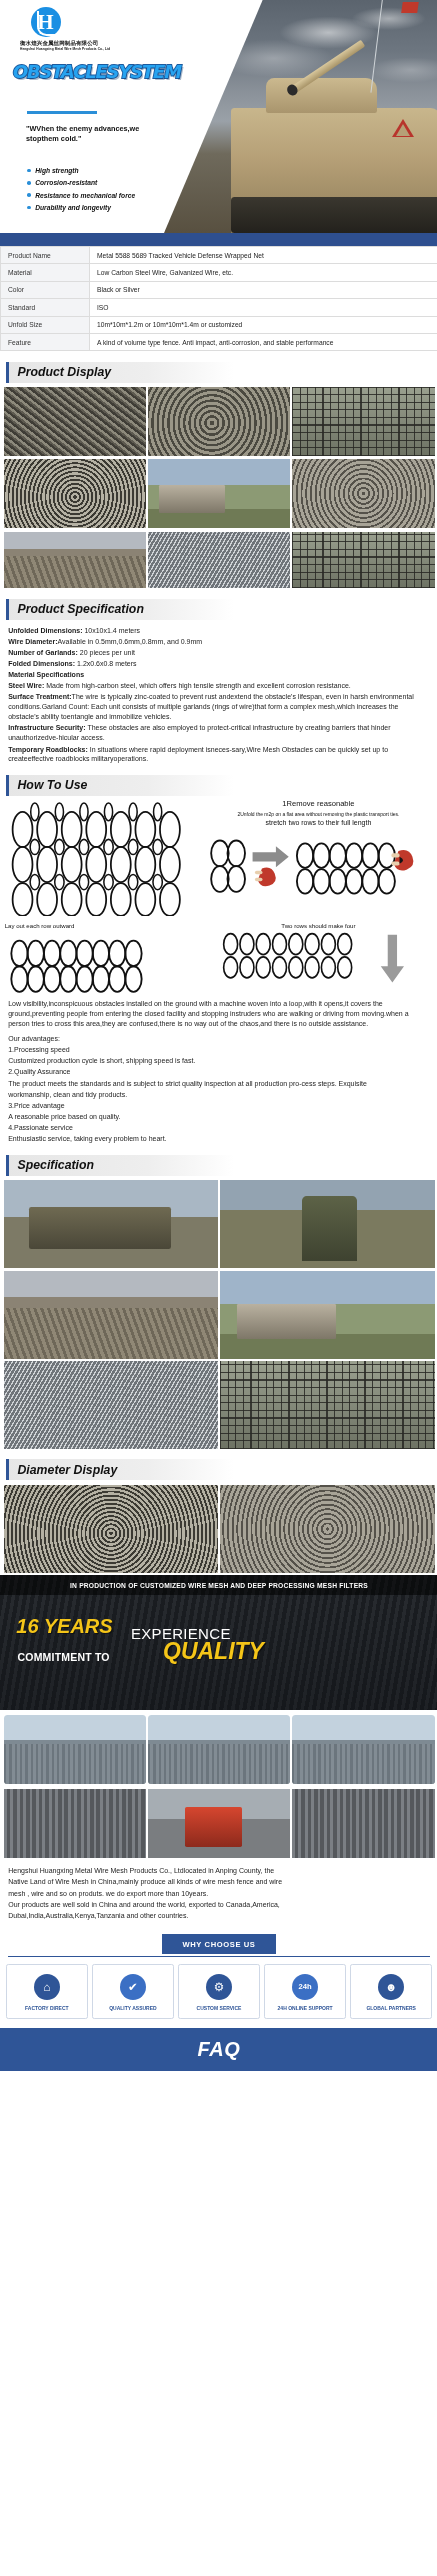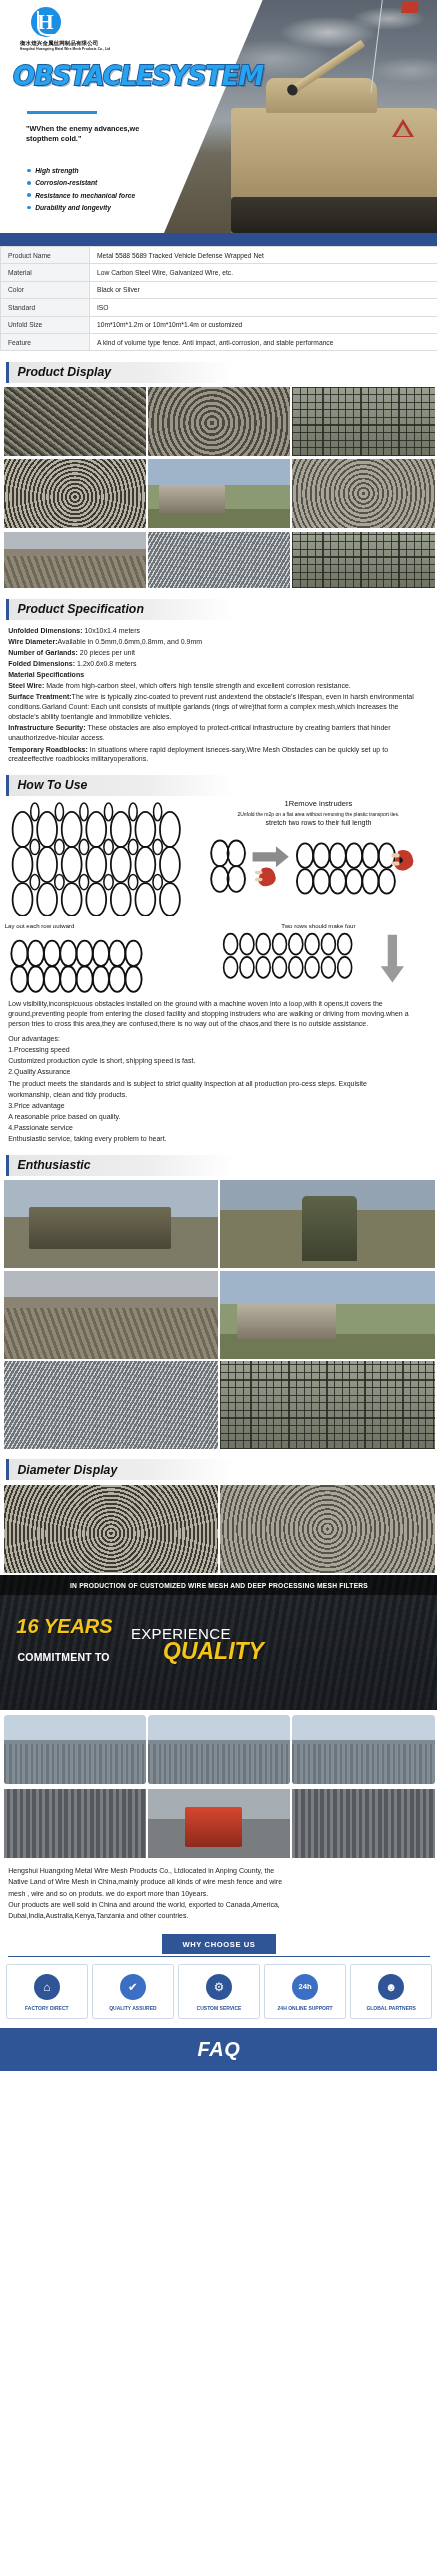--- a/index.html
+++ b/index.html
@@ -121,21 +121,21 @@
     width: 17.5px; height:23px;
     border: 2.9px solid #ffffff; border-right:none; border-top:none;
     border-radius: 0 0 0 9.3px;
   }
   .logo-cn { font-size: 5.5px; font-weight:700; color:#111; letter-spacing:0.1px; margin-top:2.9px; }
   .logo-en { font-size: 3.2px; font-weight:700; color:#111; letter-spacing:0.1px; margin-top:0.6px; }
 
   .hero-title {
     position:absolute; left: 13px; top: 61px; z-index: 6;
     font-family:"DejaVu Sans", sans-serif;
-    font-size: 26px;
+    font-size: 18px;
     font-weight: 900;
     font-style: italic;
     letter-spacing: -1.2px;
     color: #27a3f0;
     -webkit-text-stroke: 1.8px #1c5a9e;
     paint-order: stroke fill;
     text-shadow: 1.8px 1.8px 0 rgba(20,60,110,.35);
     white-space: nowrap;
   }
   .hero-rule { position:absolute; left:27px; top:111px; width:70px;height:2.9px;background:#2a8fd8; z-index:6;}
@@ -517,21 +517,21 @@
                 <ellipse cx="177" cy="142" rx="8" ry="13"></ellipse>
               <ellipse cx="219" cy="142" rx="8" ry="13"></ellipse>
                 <ellipse cx="261" cy="142" rx="8" ry="13"></ellipse>
             </g>
           </g>
         </svg>
       </div>
 
       <div class="how-right">
         <div class="how-steps">
-          <div class="st1">1Remove instruders</div>
+          <div class="st1">1Remove reasonable</div>
           <div class="st2">2Unfold the m2p on a flat area without removing the plastic transport ties.</div>
           <div class="st3">stretch two rows to their full length</div>
         </div>
         <svg class="chain-svg" viewBox="0 0 380 120">
           <g fill="none" stroke="#111" stroke-width="3.2">
             <ellipse cx="22" cy="40" rx="15" ry="22"></ellipse>
             <ellipse cx="22" cy="84" rx="15" ry="22"></ellipse>
             <ellipse cx="50" cy="40" rx="15" ry="22"></ellipse>
             <ellipse cx="50" cy="84" rx="15" ry="22"></ellipse>
           </g>
@@ -627,21 +627,21 @@
       <p>3.Price advantage</p>
       <p>A reasonable price based on quality.</p>
       <p>4.Passionate service</p>
       <p>Enthusiastic service, taking every problem to heart.</p>
     </div>
   </div>
 
   <div class="sec">
     <div class="sec-head">
       <span class="bar"></span>
-      <span class="txt">Enthusiastic</span>
+      <span class="txt">Specification</span>
     </div>
     <div class="grid g2">
       <div class="ph tall p-truck"></div>
       <div class="ph tall p-soldier"></div>
       <div class="ph tall p-dirt"></div>
       <div class="ph tall p-field"></div>
       <div class="ph tall p-wire"></div>
       <div class="ph tall p-mesh"></div>
     </div>
   </div>

